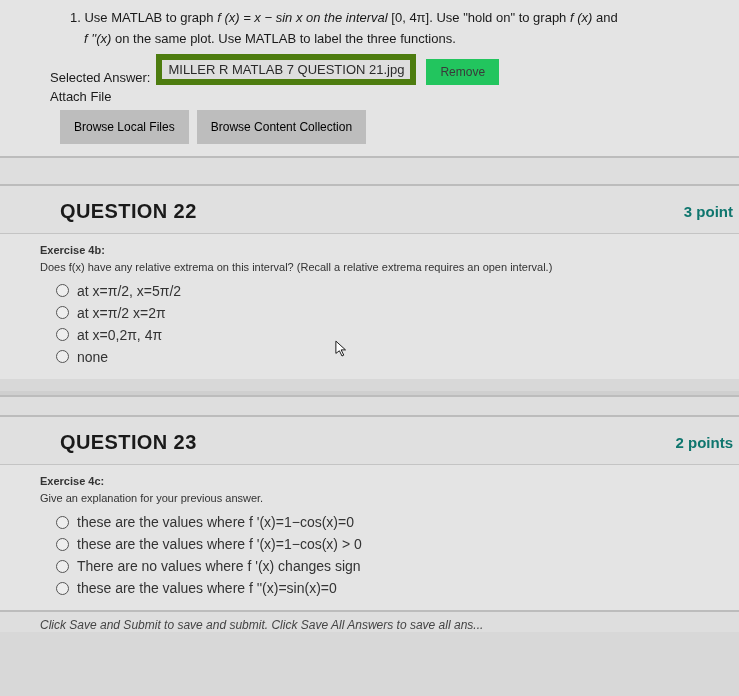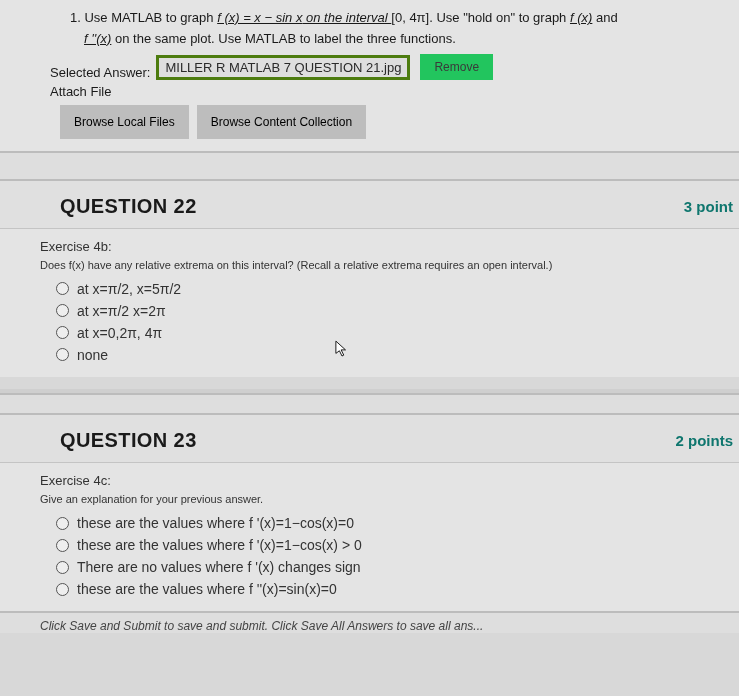--- a/index.html
+++ b/index.html
@@ -8,25 +8,25 @@
       background: #d8d8d8;
       width: 739px;
       height: 696px;
       overflow: hidden;
       color: #333;
       font-size: 13px;
     }
     .page { padding: 0; }
     .q21-body { padding: 8px 20px 12px 70px; background: #e4e4e4; }
     .q21-text { font-size: 13px; line-height: 1.6; color: #1a1a1a; }
-    .italic { font-style: italic; text-decoration: underline; }
+    .italic { font-style: italic; }
     .row-sa { margin-top: 4px; display: flex; align-items: flex-end; gap: 6px; }
     .row-sa-label { font-size: 13px; color: #1a1a1a; }
     .file-chip {
-      border: 3px solid #4d7c0f; padding: 2px 6px; font-size: 13px;
+      border: 6px solid #4d7c0f; padding: 2px 6px; font-size: 13px;
       color: #2a2a2a; background: #dedede;
     }
     .remove-btn {
       background: #22c55e; border: none; padding: 6px 14px;
       font-size: 12px; color: #3a3a3a; margin-left: 4px;
     }
     .attach-label { margin-top: 4px; font-size: 13px; color: #1a1a1a; }
     .attach-row { margin-top: 6px; display: flex; gap: 8px; }
     .browse-btn {
       background: #bdbdbd; border: none; padding: 10px 14px;
@@ -40,21 +40,21 @@
     }
     .q-header {
       display: flex; justify-content: space-between; align-items: center;
       padding: 14px 6px 10px 60px;
       border-bottom: 1px solid #c4c4c4;
       background: #e0e0e0;
     }
     .q-title { font-weight: bold; font-size: 20px; color: #1a1a1a; letter-spacing: 0.4px; }
     .q-points { font-weight: bold; font-size: 15px; color: #0f766e; }
     .q-body { padding: 10px 20px 8px 40px; background: #e4e4e4; }
-    .ex-title { font-weight: normal; font-size: 13px; margin-bottom: 4px; }
+    .ex-title { font-weight: bold; font-size: 11px; margin-bottom: 4px; }
     .ex-prompt { font-size: 11px; margin-bottom: 8px; line-height: 1.4; }
     .opts { padding-left: 16px; }
     .opt { display: flex; align-items: center; gap: 8px; margin: 6px 0; font-size: 14px; }
     .radio {
       width: 13px; height: 13px; border: 1.5px solid #555;
       border-radius: 50%; flex-shrink: 0; background: #eee;
     }
     .cursor {
       position: absolute; left: 335px; top: 340px; width: 14px; height: 18px;
       pointer-events: none;

